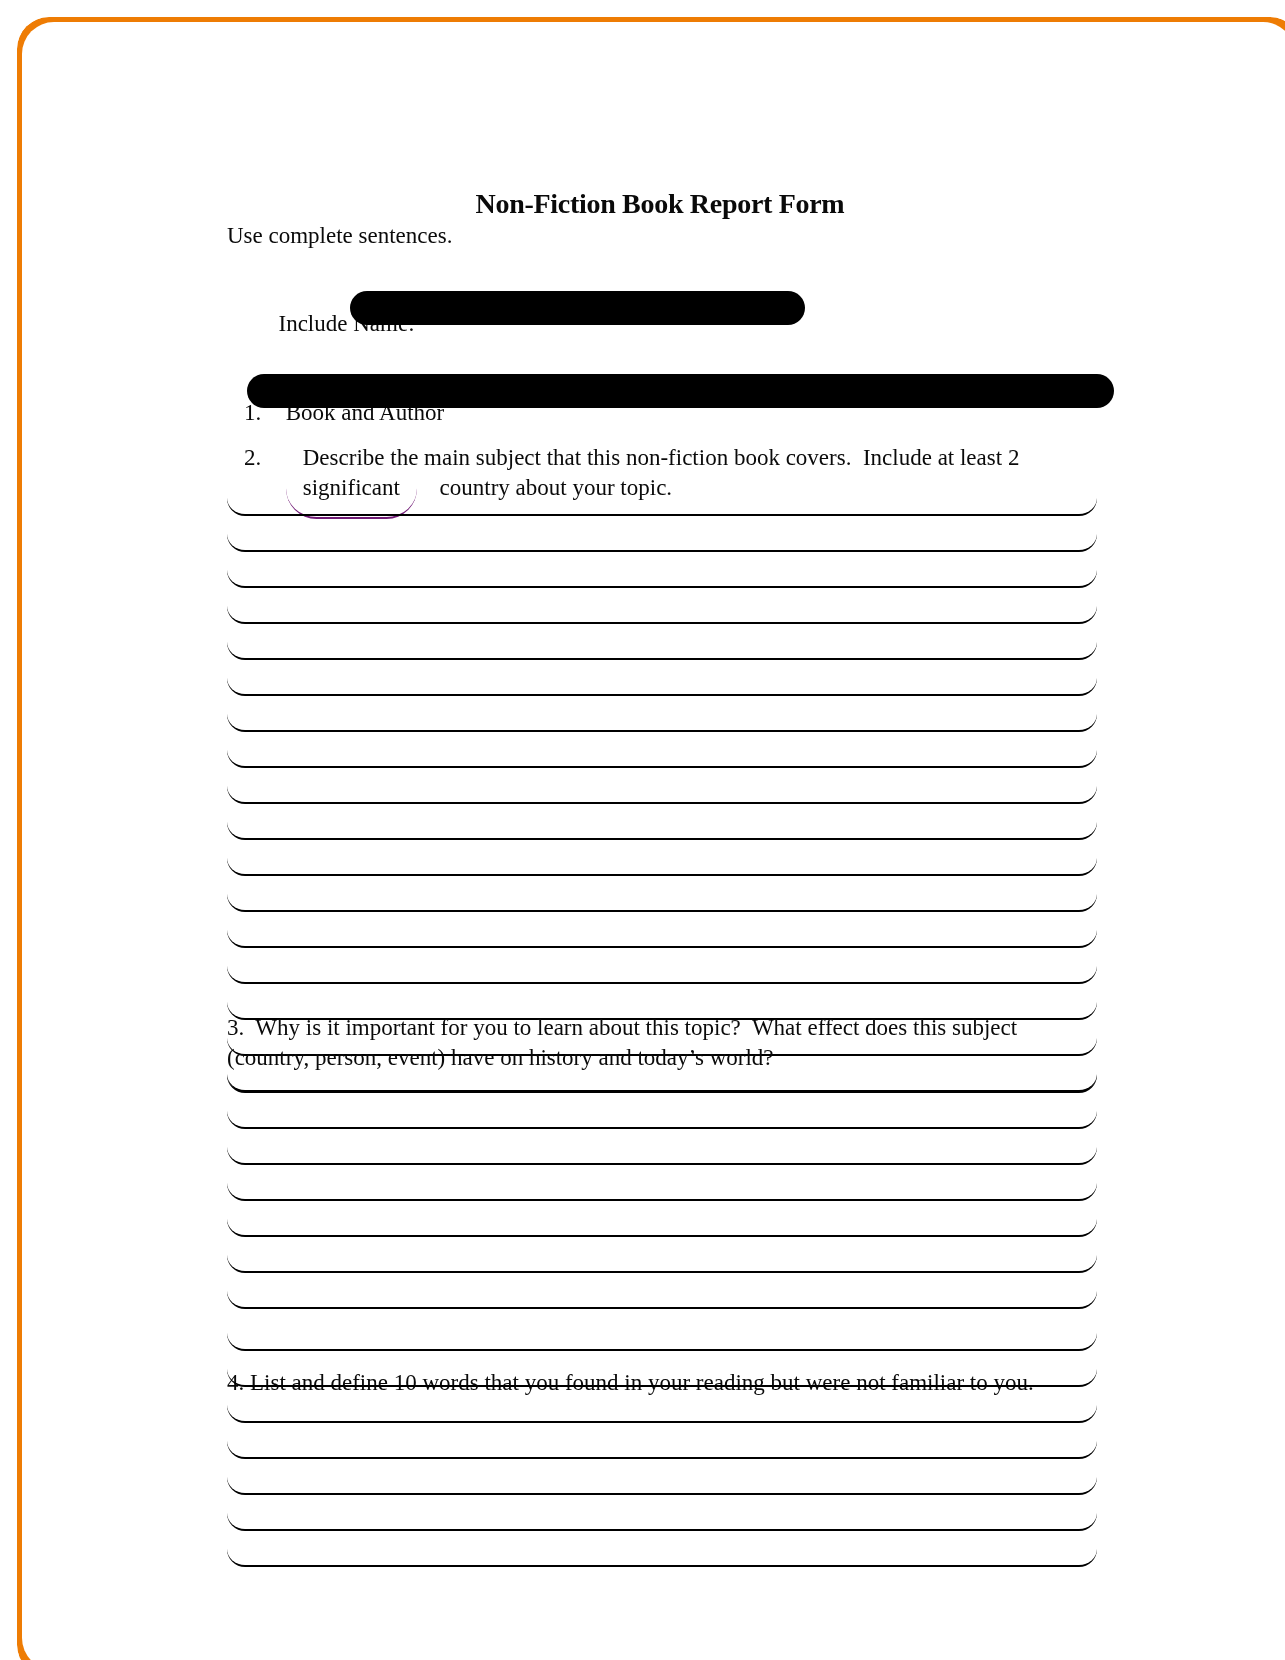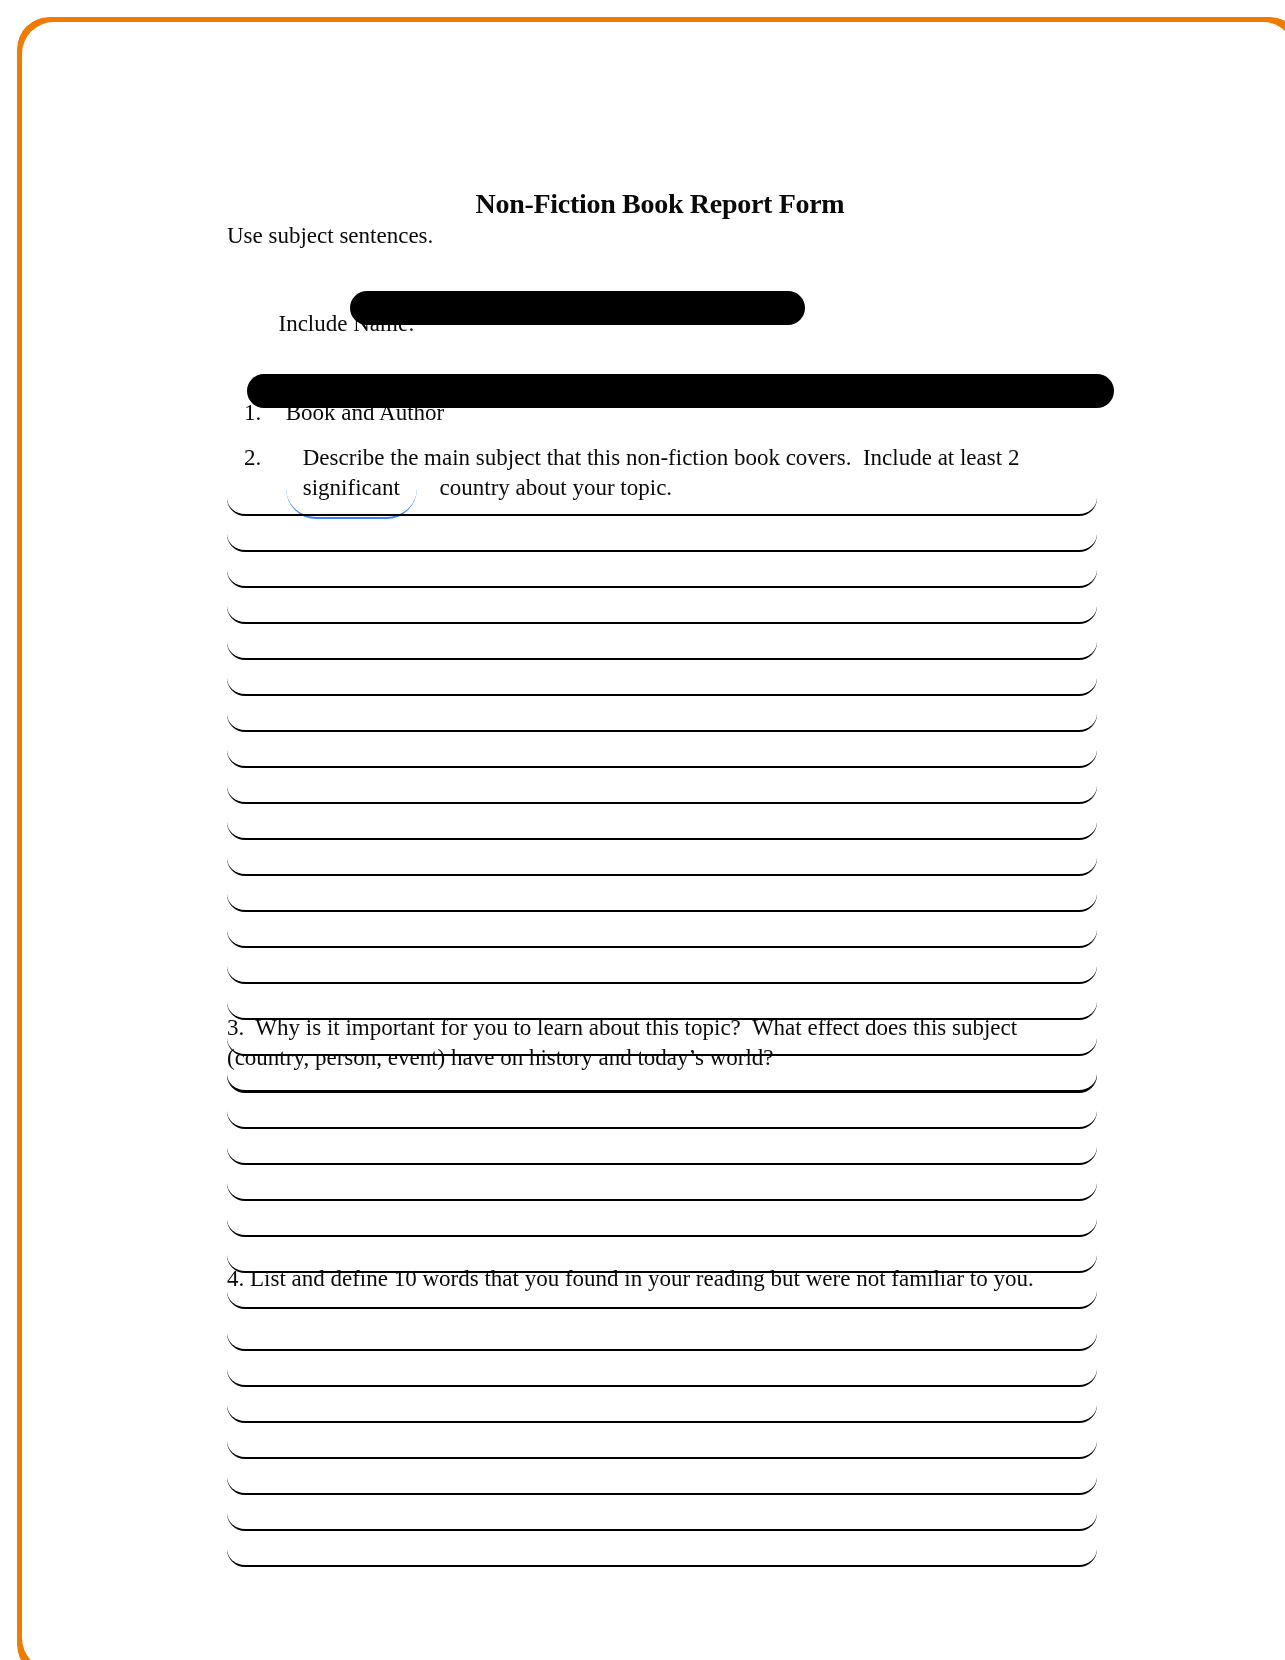--- a/index.html
+++ b/index.html
@@ -39,50 +39,50 @@
     width: 455px; height: 2px; background: #000;
   }
   .item {
     position: absolute; left: 188px;
     font-size: 23px; line-height: 30px;
   }
   .item .num { display: inline-block; width: 36px; vertical-align: top; white-space: pre-wrap; }
   .item .txt { display: inline-block; vertical-align: top; width: 830px; white-space: pre-wrap; }
   .item-1 { top: 299px; margin-top: 43px; }
   .item-2 { top: 387px; }
-  .uword { border-bottom: 2px solid #3b82f6; }
+  .uword { border-bottom: 2px solid #701a75; }
   .single-line {
     position: absolute; left: 225px; top: 352px;
     width: 867px; height: 2px; background: #000;
   }
   .prompt {
     position: absolute; left: 188px; width: 910px;
     font-size: 23px; line-height: 30px; white-space: pre-wrap; margin-top: 16px;
   }
   .prompt-3 { top: 958px; }
-  .prompt-4 { top: 1209px; }
+  .prompt-4 { top: 1313px; }
   .lines { position: absolute; left: 188px; width: 904px; }
   .lines .write-line {
     height: 28.8px;
     border-bottom: 2px solid #000;
   }
   .lines-2 { top: 441px; }
   .lines-3 { top: 1018px; }
   .lines-3 .write-line { height: 28.6px; }
   .lines-4 { top: 1276px; }
 </style>
 </head>
 <body>
 
 <div class="frame">
   <div class="paper">
 
     <div class="form-title">Non-Fiction Book Report Form</div>
 
-    <div class="instruction">Use subject sentences.</div>
+    <div class="instruction">Use complete sentences.</div>
 
     <div class="student-row">
       <span>Include Name:</span>
       <div class="student-line"></div>
     </div>
 
     <div class="item item-1">
       <span class="num">1.</span>
       <span class="txt">Book and Author</span>
     </div>

